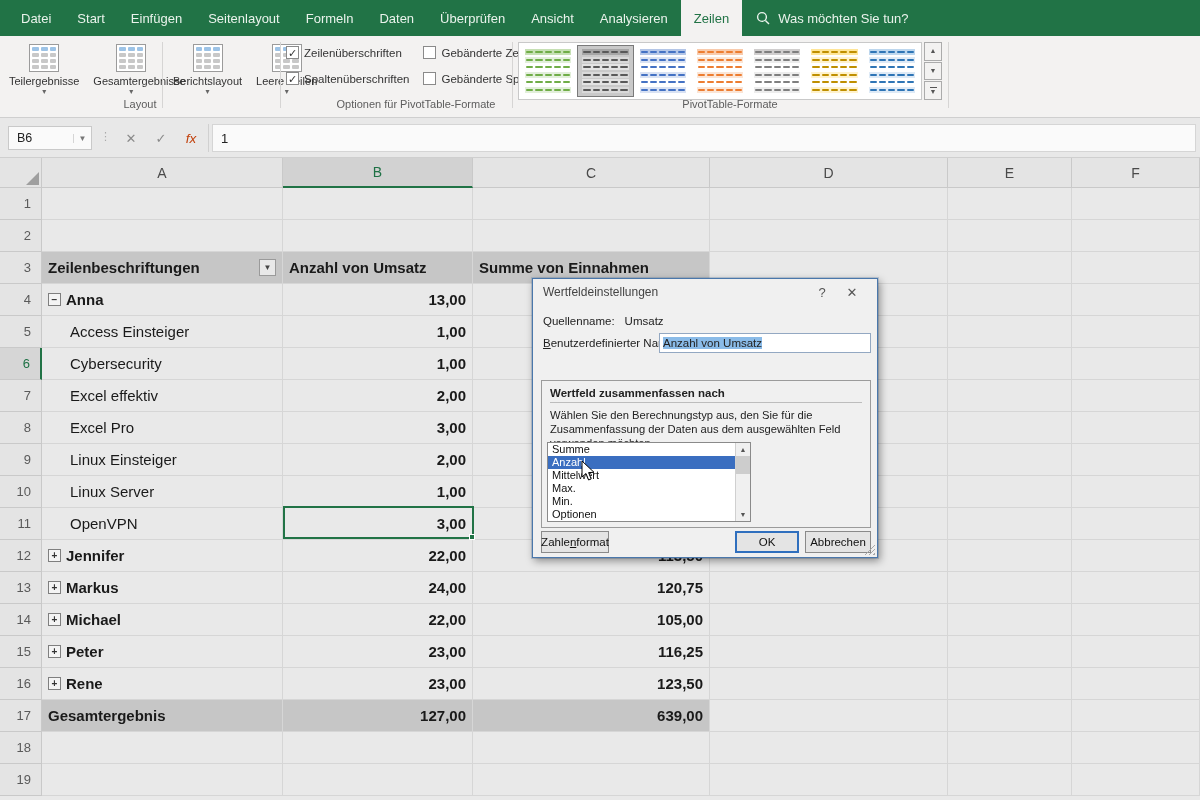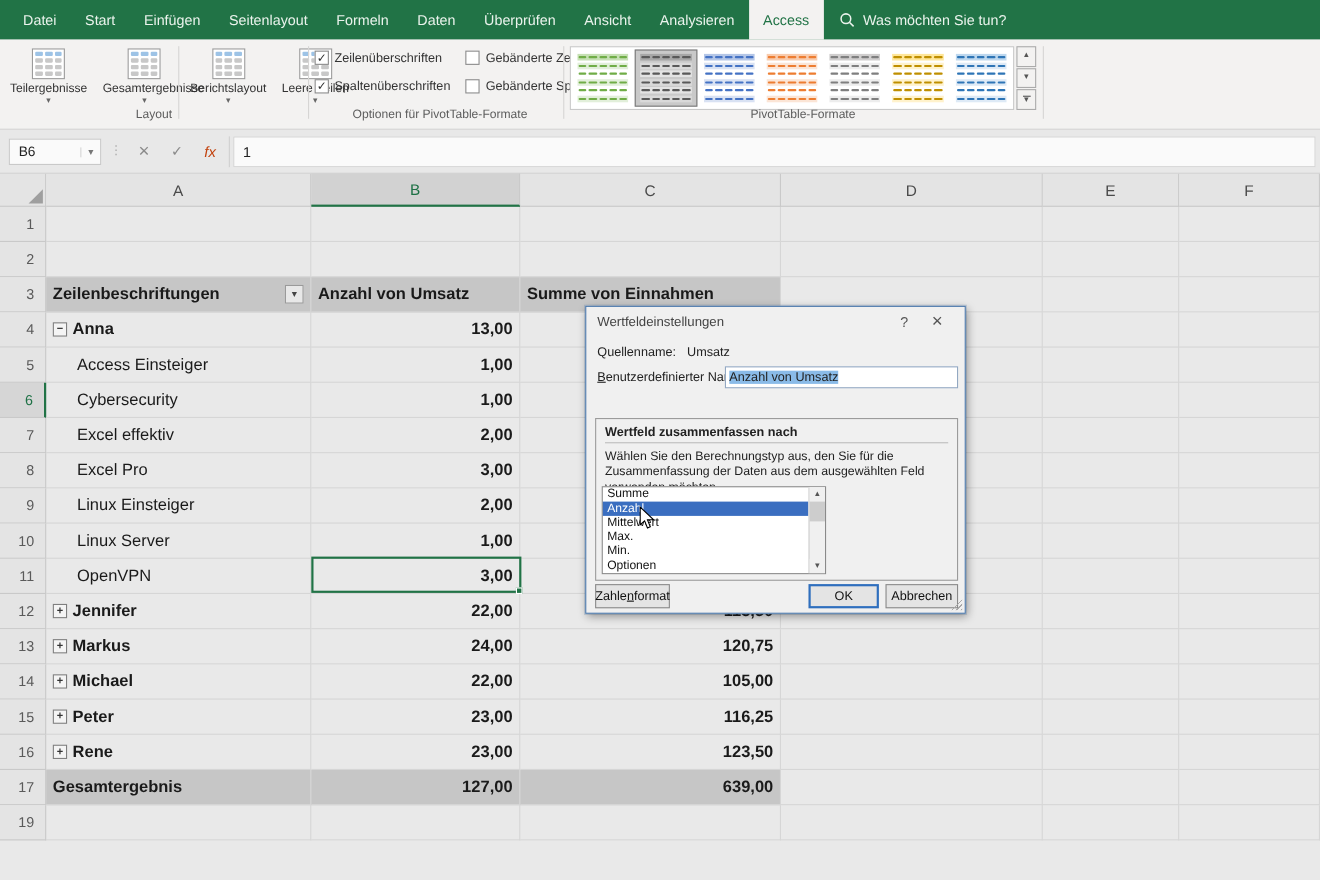--- a/index.html
+++ b/index.html
@@ -113,21 +113,21 @@
     <div id="ribbon-tabs" style="display:flex;margin-left:8px;">
         <div class="rtab">Datei</div>
         <div class="rtab">Start</div>
         <div class="rtab">Einfügen</div>
         <div class="rtab">Seitenlayout</div>
         <div class="rtab">Formeln</div>
         <div class="rtab">Daten</div>
         <div class="rtab">Überprüfen</div>
         <div class="rtab">Ansicht</div>
         <div class="rtab">Analysieren</div>
-        <div class="rtab active">Access</div>
+        <div class="rtab active">Zeilen</div>
       </div>
     <div id="search-box">
       <svg width="14" height="14" viewBox="0 0 14 14">
           <circle cx="6" cy="6" r="4.4" fill="none" stroke="#eaf3ec" stroke-width="1.4"></circle>
           <line x1="9.4" y1="9.4" x2="13" y2="13" stroke="#eaf3ec" stroke-width="1.4"></line>
         </svg>
       <span>Was möchten Sie tun?</span>
     </div>
   </div>
 
@@ -254,21 +254,21 @@
         </div>
         <div class="chk">
           <span class="box">✓</span>
           <span>Spaltenüberschriften</span>
         </div>
         <div class="chk">
           <span class="box"></span>
           <span>Gebänderte Spalten</span>
         </div>
       </div>
-    <div class="group-label" style="left:300px;width:200px;text-align:center;">Optionen für PivotTable-Formate</div>
+    <div class="group-label" style="left:316px;width:200px;text-align:center;">Optionen für PivotTable-Formate</div>
     <div class="vdiv" style="left:512px;"></div>
     <div id="gallery">
         <div class="thumb">
           <div class="th-row" style="background: rgb(198, 224, 180);">
             <span style="background: rgb(112, 173, 71);"></span>
             <span style="background: rgb(112, 173, 71);"></span>
             <span style="background: rgb(112, 173, 71);"></span>
             <span style="background: rgb(112, 173, 71);"></span>
             <span style="background: rgb(112, 173, 71);"></span>
           </div>
@@ -792,20 +792,29 @@
           <div class="cell pvt" style="width: 241px;">
             <span>Gesamtergebnis</span>
           </div>
           <div class="cell pvt num" style="width: 190px;">127,00</div>
           <div class="cell pvt num" style="width: 237px;">639,00</div>
           <div class="cell" style="width: 238px;"></div>
           <div class="cell" style="width: 124px;"></div>
           <div class="cell" style="width: 128px;"></div>
         </div>
         <div class="grow">
+          <div class="rh" style="width: 42px;">18</div>
+          <div class="cell" style="width: 241px;"></div>
+          <div class="cell" style="width: 190px;"></div>
+          <div class="cell" style="width: 237px;"></div>
+          <div class="cell" style="width: 238px;"></div>
+          <div class="cell" style="width: 124px;"></div>
+          <div class="cell" style="width: 128px;"></div>
+        </div>
+        <div class="grow">
           <div class="rh" style="width: 42px;">19</div>
           <div class="cell" style="width: 241px;"></div>
           <div class="cell" style="width: 190px;"></div>
           <div class="cell" style="width: 237px;"></div>
           <div class="cell" style="width: 238px;"></div>
           <div class="cell" style="width: 124px;"></div>
           <div class="cell" style="width: 128px;"></div>
         </div>
       </div>
     <div id="sel-outline">

